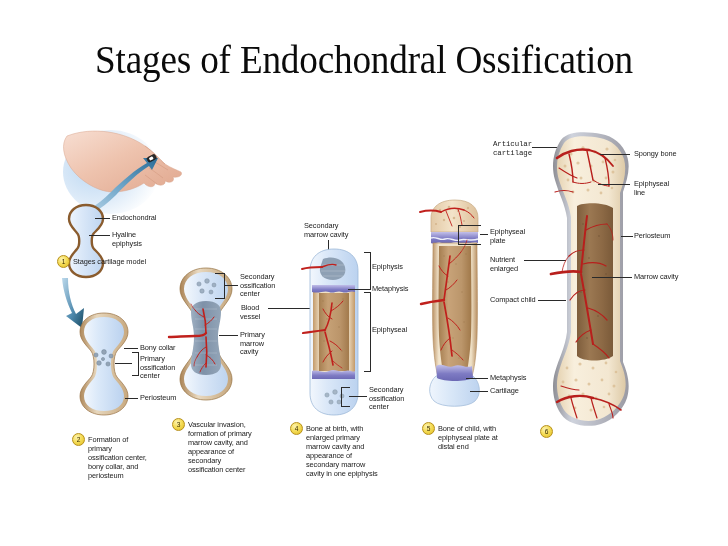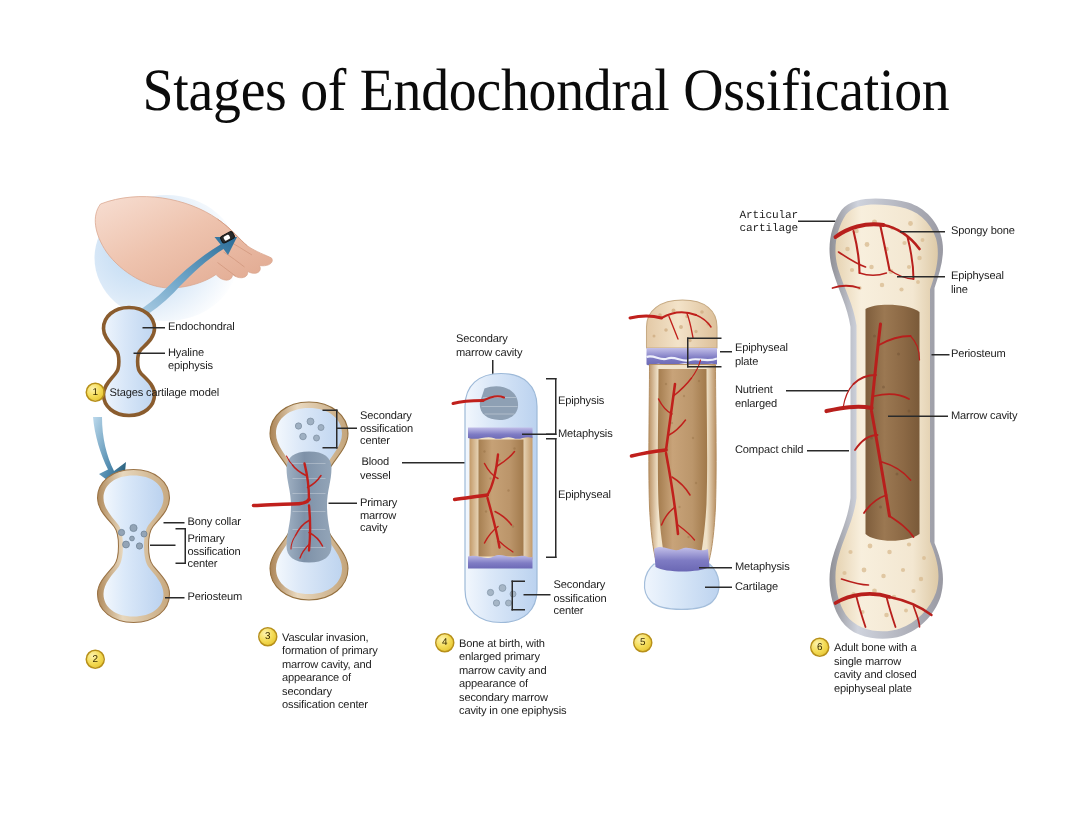--- a/index.html
+++ b/index.html
@@ -119,21 +119,21 @@
     <defs>
       <linearGradient id="arrowg2" x1="0" y1="0" x2="1" y2="1">
         <stop offset="0%" stop-color="#bcd9ec"></stop>
         <stop offset="60%" stop-color="#4e89ad"></stop>
         <stop offset="100%" stop-color="#17485f"></stop>
       </linearGradient>
     </defs>
     <path d="M8,0 C8,14 11,26 16,36 L24,30 L22,50 L6,38 L12,35 C7,25 3,12 2,0 Z" fill="url(#arrowg2)"></path>
   </svg>
 
-  <div class="panel" style="left:55px;top:310px;width:170px;height:200px;text-decoration:underline;">
+  <div class="panel" style="left:70px;top:310px;width:170px;height:200px;text-decoration:underline;">
 
     <svg width="62" height="108" viewBox="0 0 62 108" style="position:absolute;left:3px;top:0;">
       <defs>
         <linearGradient id="peri2" x1="0" y1="0" x2="1" y2="0">
           <stop offset="0%" stop-color="#b08a5c"></stop>
           <stop offset="35%" stop-color="#e7d7bd"></stop>
           <stop offset="100%" stop-color="#c7a87e"></stop>
         </linearGradient>
         <linearGradient id="hyal2" x1="0" y1="0" x2="1" y2="0">
           <stop offset="0%" stop-color="#f2f7fd"></stop>
@@ -164,20 +164,25 @@
     <div class="brk" style="left:62px;top:42px;width:6px;height:22px;border-left:none;"></div>
     <div class="lead" style="left:45px;top:53px;width:17px;"></div>
     <div class="lbl" style="left:70px;top:45px;">Primary
 ossification
 center</div>
 
     <div class="lead" style="left:55px;top:88px;width:13px;"></div>
     <div class="lbl" style="left:70px;top:84px;">Periosteum</div>
 
     <div class="num" style="left:2px;top:123px;">2</div>
+    <div class="cap" style="left:18px;top:125px;width:100px;">Formation of
+primary
+ossification center,
+bony collar, and
+periosteum</div>
   </div>
 
   <div class="panel" style="left:170px;top:265px;width:175px;height:250px;">
 
     <svg width="66" height="138" viewBox="0 0 66 138" style="position:absolute;left:3px;top:0;">
       <defs>
         <linearGradient id="peri3" x1="0" y1="0" x2="1" y2="0">
           <stop offset="0%" stop-color="#ab8456"></stop>
           <stop offset="35%" stop-color="#e9d9c0"></stop>
           <stop offset="100%" stop-color="#c3a47a"></stop>
@@ -460,20 +465,23 @@
     <div class="lead" style="left:118px;top:110px;width:28px;"></div>
     <div class="lbl" style="left:70px;top:106px;">Compact child</div>
 
     <div class="lead" style="left:46px;top:188px;width:22px;"></div>
     <div class="lbl" style="left:70px;top:184px;">Metaphysis</div>
 
     <div class="lead" style="left:50px;top:201px;width:18px;"></div>
     <div class="lbl" style="left:70px;top:197px;">Cartilage</div>
 
     <div class="num" style="left:2px;top:232px;">5</div>
+    <div class="cap" style="left:18px;top:234px;width:105px;">Bone of child, with
+epiphyseal plate at
+distal end</div>
   </div>
 
   <div class="panel" style="left:488px;top:132px;width:240px;height:340px;">
 
     <div class="lbl" style="left:5px;top:8px;font-family:Liberation Mono, monospace;">Articular
 cartilage</div>
     <div class="lead" style="left:44px;top:15px;width:25px;"></div>
 
     <svg width="104" height="300" viewBox="0 0 104 300" style="position:absolute;left:55px;top:0;">
       <defs>
@@ -597,19 +605,15 @@
     <div class="lbl" style="left:146px;top:48px;">Epiphyseal
 line</div>
 
     <div class="lead" style="left:133px;top:104px;width:12px;"></div>
     <div class="lbl" style="left:146px;top:100px;">Periosteum</div>
 
     <div class="lead" style="left:104px;top:145px;width:40px;"></div>
     <div class="lbl" style="left:146px;top:141px;">Marrow cavity</div>
 
     <div class="num" style="left:52px;top:293px;">6</div>
-    <div class="cap" style="left:68px;top:295px;width:110px;">Adult bone with a
-single marrow
-cavity and closed
-epiphyseal plate</div>
   </div>
 
 </div>
 
 </body></html>

